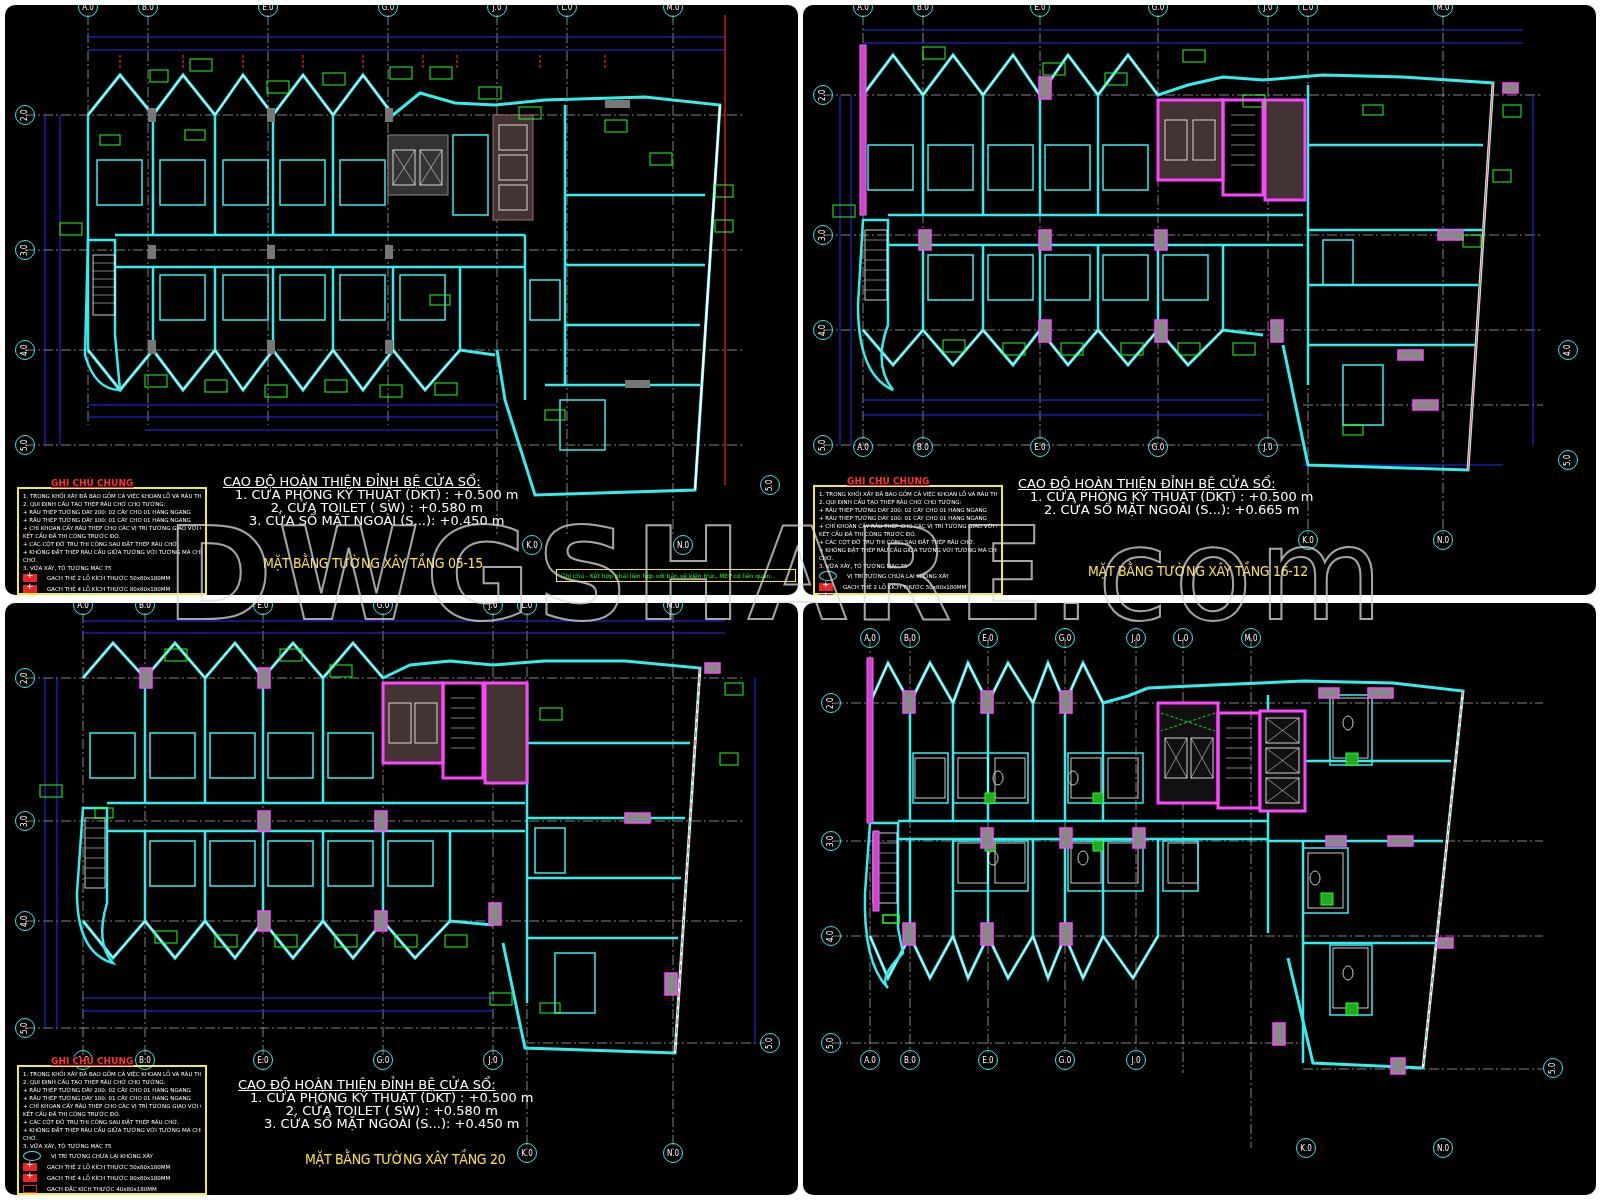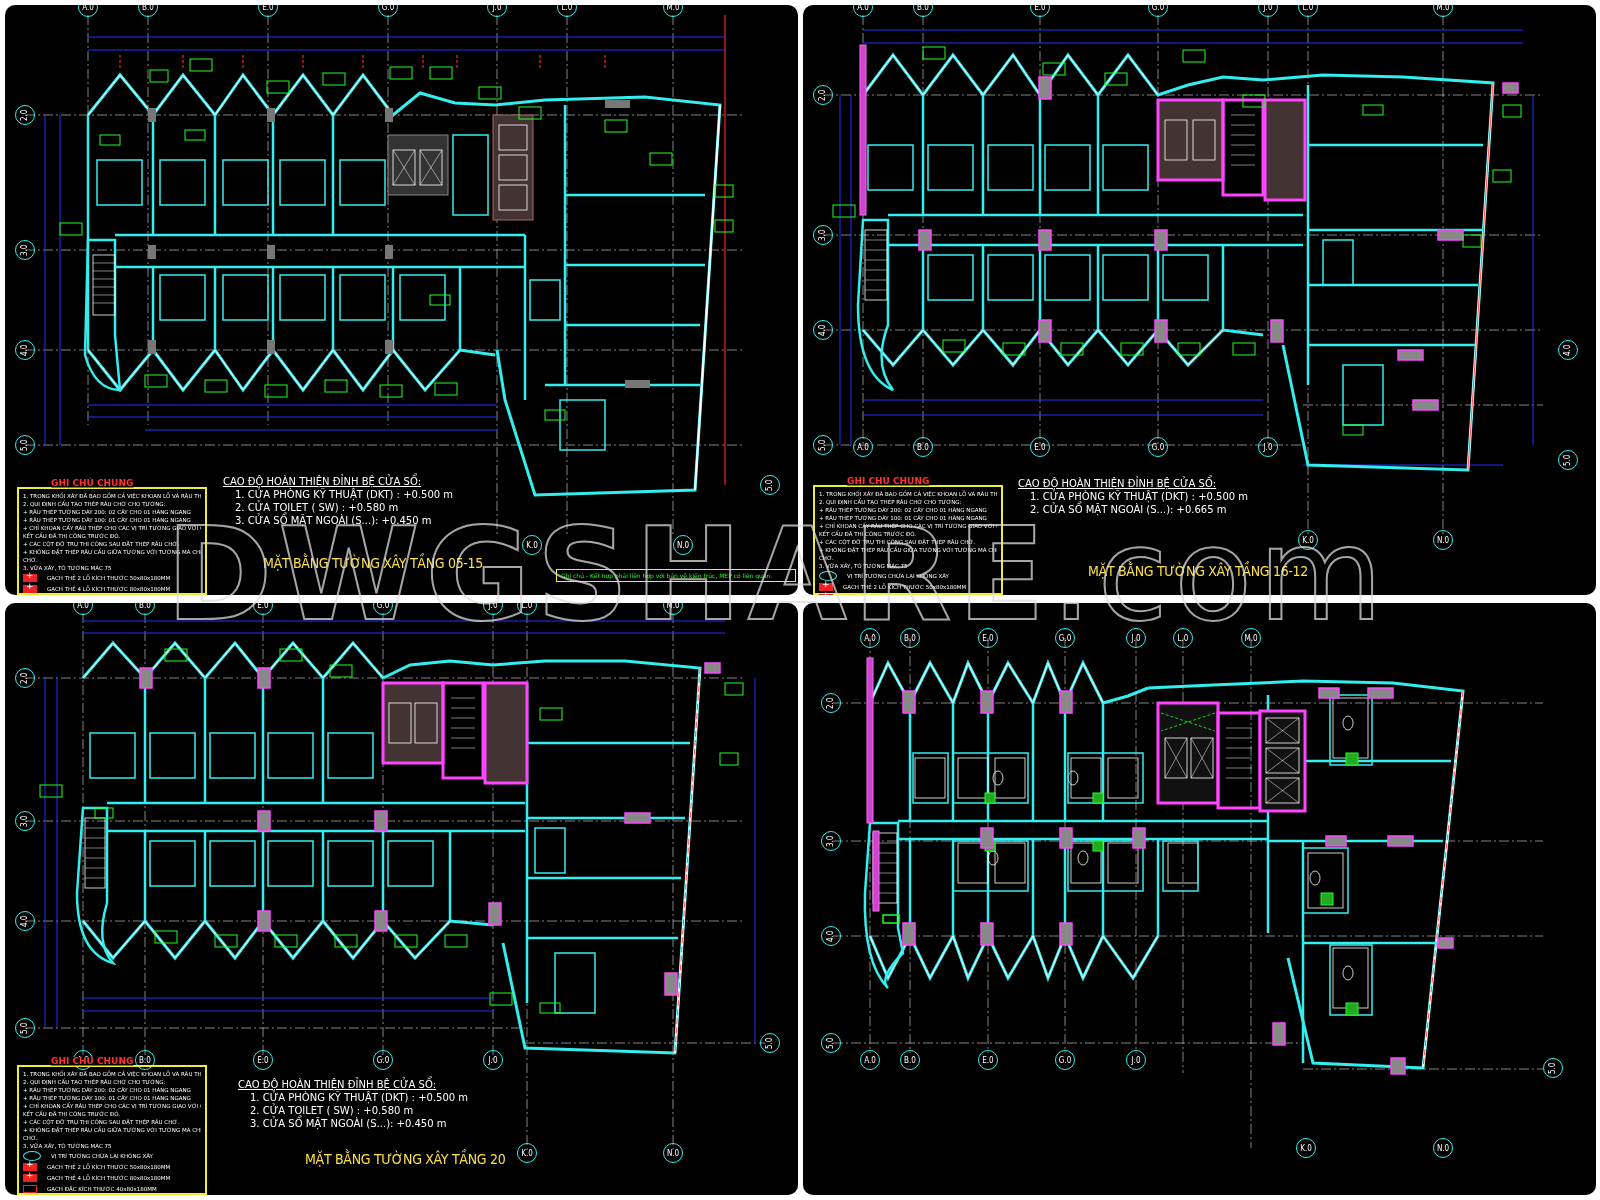--- a/index.html
+++ b/index.html
@@ -14,23 +14,23 @@
   .grid-bubble.v{writing-mode:vertical-rl;transform:rotate(180deg);line-height:18px;}
   .notes{position:absolute;border:2px solid #ee3;width:190px;padding:3px 4px 2px 4px;color:#fff;font-size:5.5px;line-height:8px;box-sizing:border-box;}
   .notes-title{position:absolute;top:-10px;left:30px;color:#f33;font-size:9px;font-weight:bold;text-decoration:underline;background:#000;padding:0 2px;}
   .notes .ln{white-space:nowrap;overflow:hidden;}
   .legend-row{display:flex;align-items:center;gap:10px;height:11px;}
   .sw{width:14px;height:8px;display:inline-block;}
   .sw.redx{background:#e22;position:relative;}
   .sw.redx:after{content:"+";position:absolute;left:3px;top:-3px;color:#fff;font-size:9px;}
   .sw.outline{border:1.5px solid #e22;box-sizing:border-box;}
   .sw.ellipse{border:1.5px solid #3ee;border-radius:50%;width:18px;height:10px;box-sizing:border-box;}
-  .elev{position:absolute;color:#fff;font-size:10px;line-height:13px;}
+  .elev{position:absolute;color:#fff;font-size:13px;line-height:13px;}
   .elev .hd{text-decoration:underline;}
-  .elev .it{padding-left:12px;}
+  .elev .it{padding-left:12px;text-align:center;}
   .title{position:absolute;color:#fde047;font-size:14px;letter-spacing:-0.3px;font-family:"DejaVu Sans Condensed","DejaVu Sans",sans-serif;}
   .note-bar{position:absolute;border:1px solid #ee3;color:#2f2;font-size:6px;padding:2px 4px;white-space:nowrap;}
   .watermark{position:absolute;left:166px;top:500px;font-size:128px;font-weight:bold;color:transparent;-webkit-text-stroke:2px rgba(220,220,220,0.75);letter-spacing:6px;font-family:"DejaVu Sans",sans-serif;pointer-events:none;white-space:nowrap;z-index:10;}
   .watermark .com{font-weight:normal;}
 </style>
 </head>
 <body>
 
 <div class="panel p1">
   <svg width="793" height="590">

